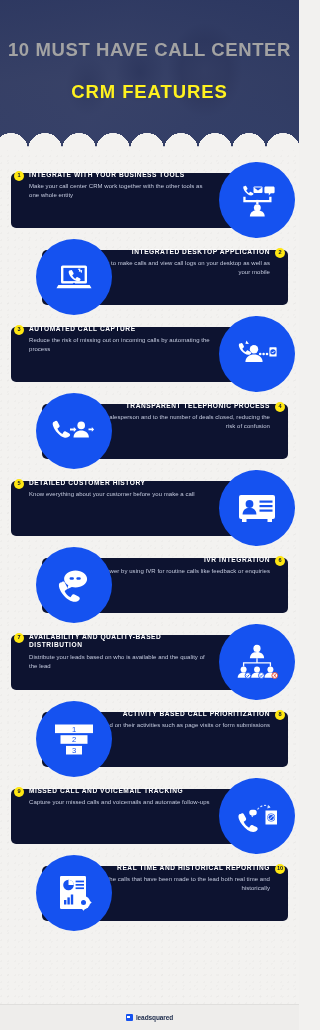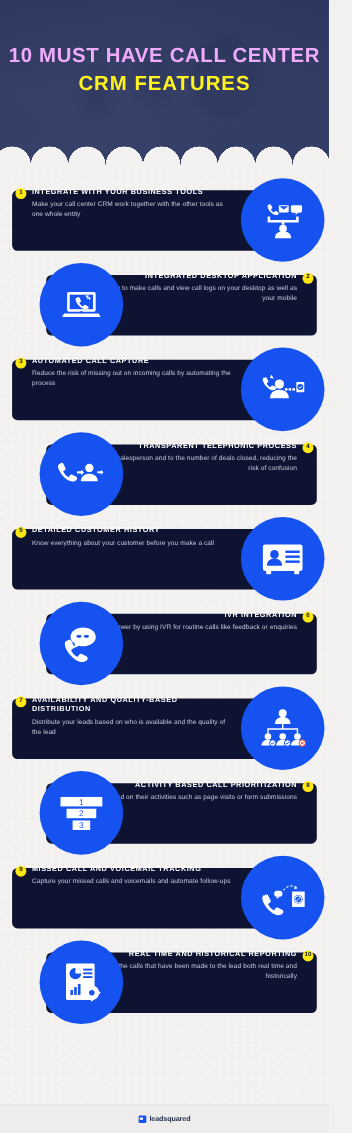--- a/index.html
+++ b/index.html
@@ -40,35 +40,35 @@
     position:absolute; inset:0;
     background:linear-gradient(180deg, rgba(38,50,94,.93) 0%, rgba(40,52,96,.88) 55%, rgba(44,56,100,.92) 100%);
   }
   .hero-inner {
     position:absolute; inset:0;
     display:flex; flex-direction:column;
     align-items:center; justify-content:flex-start;
     padding-top:40px;
   }
   .hero-title {
-    color:#f0abfc;
+    color:#a3a3a3;
     font-size:18.5px;
     font-weight:bold;
     letter-spacing:0.6px;
     text-align:left;
     line-height:1.1;
     white-space:nowrap;
   }
   .hero-subtitle {
     color:#fff21f;
     font-size:18.5px;
     font-weight:bold;
     letter-spacing:0.9px;
     text-align:center;
-    margin-top:5px;
+    margin-top:21px;
     white-space:nowrap;
   }
   
   .scallop {
     position:absolute;
     left:-6px; right:-6px; bottom:-17px;
     height:34px;
     background:#f3f2f0;
     -webkit-mask-image:
       radial-gradient(circle 17px at 17px 17px, #000 99%, transparent 100%),

